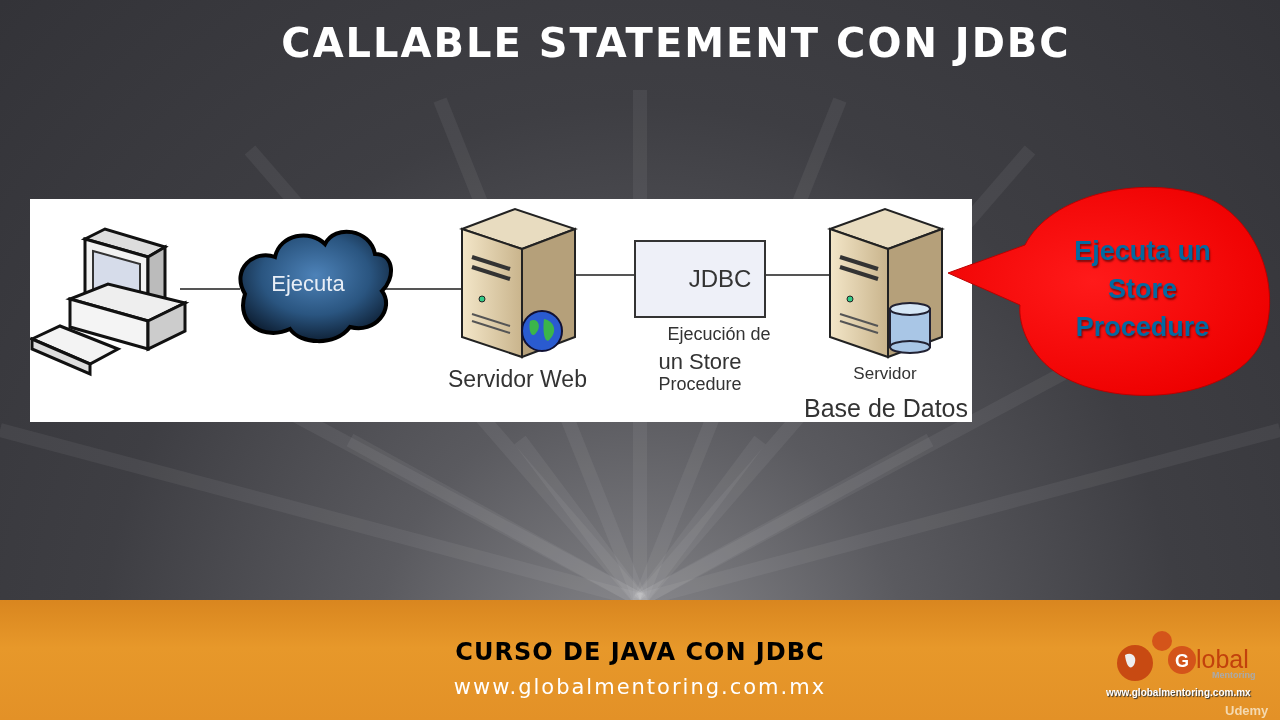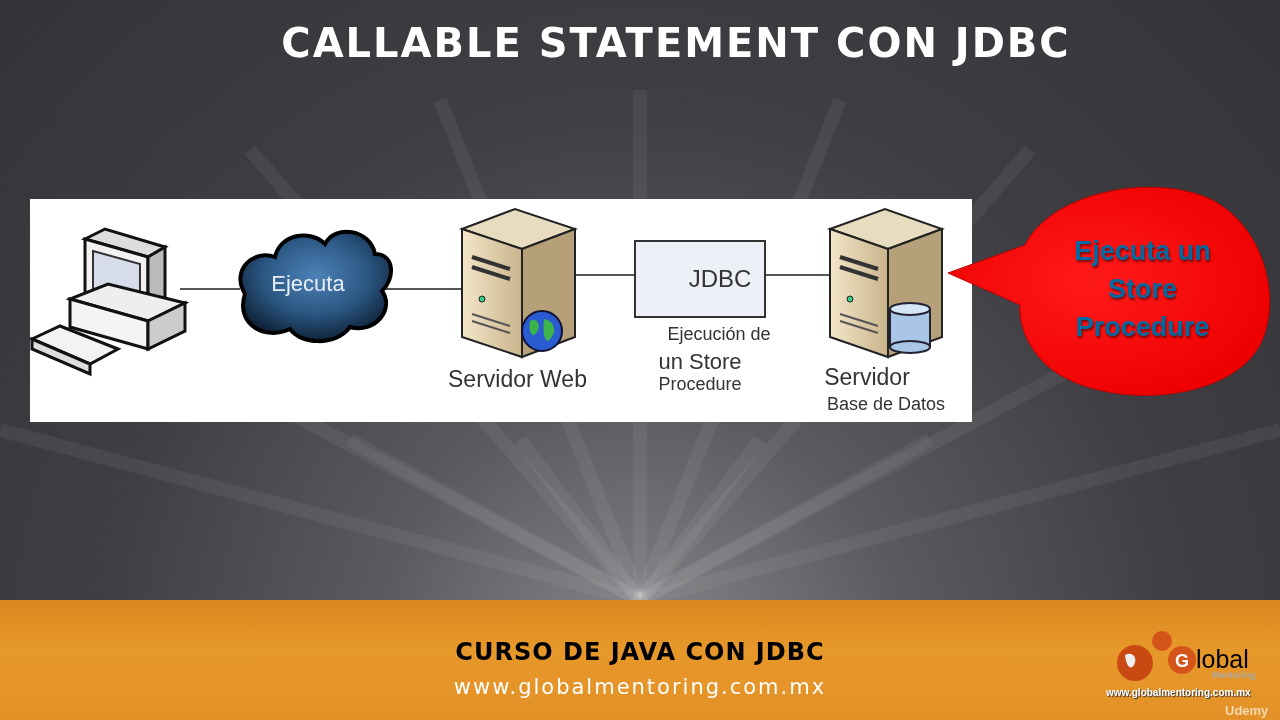--- a/index.html
+++ b/index.html
@@ -113,22 +113,22 @@
       </g>
     </g>
   </svg>
 
   <div class="lbl" style="left:222px;top:72px;width:112px;color:#e8eef6;font-size:22px;">Ejecuta</div>
   <div class="lbl" style="left:400px;top:167px;width:175px;font-size:23px;">Servidor Web</div>
   <div class="lbl" style="left:638px;top:66px;width:104px;font-size:24px;">JDBC</div>
   <div class="lbl" style="left:609px;top:125px;width:160px;font-size:18px;">Ejecución de</div>
   <div class="lbl" style="left:590px;top:150px;width:160px;font-size:22px;">un Store</div>
   <div class="lbl" style="left:590px;top:175px;width:160px;font-size:18px;">Procedure</div>
-  <div class="lbl" style="left:752px;top:165px;width:170px;font-size:23px;text-align:center;">Servidor</div>
-  <div class="lbl" style="left:766px;top:195px;width:180px;font-size:18px;">Base de Datos</div>
+  <div class="lbl" style="left:770px;top:165px;width:170px;font-size:17px;text-align:center;">Servidor</div>
+  <div class="lbl" style="left:766px;top:195px;width:180px;font-size:25px;">Base de Datos</div>
 </div>
 
 <svg style="position:absolute;left:940px;top:175px;" width="340" height="230">
   <defs>
     <radialGradient id="rb" cx="45%" cy="45%" r="60%">
       <stop offset="0%" stop-color="#ff1a1a"></stop>
       <stop offset="100%" stop-color="#ee0000"></stop>
     </radialGradient>
   </defs>
   <path d="M8,98 L85,70 C110,20 200,0 260,20 C320,40 345,120 320,170 C290,225 180,235 120,200 C90,182 78,150 80,130 Z" fill="url(#rb)" stroke="#b00" stroke-width="1"></path>
@@ -144,17 +144,17 @@
 <div class="ft2">www.globalmentoring.com.mx</div>
 
 <div class="logo">
   <svg width="170" height="95" viewBox="0 0 170 95" style="position:absolute;left:0;top:0;">
     <circle cx="35" cy="38" r="18" fill="#c84a12"></circle>
     <path d="M25,30 C32,26 38,32 34,40 C30,46 26,40 25,30 Z" fill="#eee"></path>
     <circle cx="62" cy="16" r="10" fill="#d4541a"></circle>
     <circle cx="82" cy="35" r="14" fill="#d4541a"></circle>
     <text x="75" y="42" font-family="Liberation Sans, sans-serif" font-weight="bold" font-size="18" fill="#fff">G</text>
   </svg>
-  <span style="position:absolute;left:96px;top:20px;font-size:25px;color:#000000;">lobal</span>
+  <span style="position:absolute;left:96px;top:20px;font-size:25px;color:#c2410c;">lobal</span>
   <span style="position:absolute;left:112px;top:45px;font-size:9px;font-weight:bold;color:#aaa;">Mentoring</span>
   <span style="position:absolute;left:6px;top:62px;font-size:10px;font-weight:bold;color:#fff;text-shadow:1px 1px 1px #333;">www.globalmentoring.com.mx</span>
   <span style="position:absolute;left:125px;top:78px;font-size:13px;color:#f4d9b0;font-weight:bold;">Udemy</span>
 </div>
 
 </body></html>

